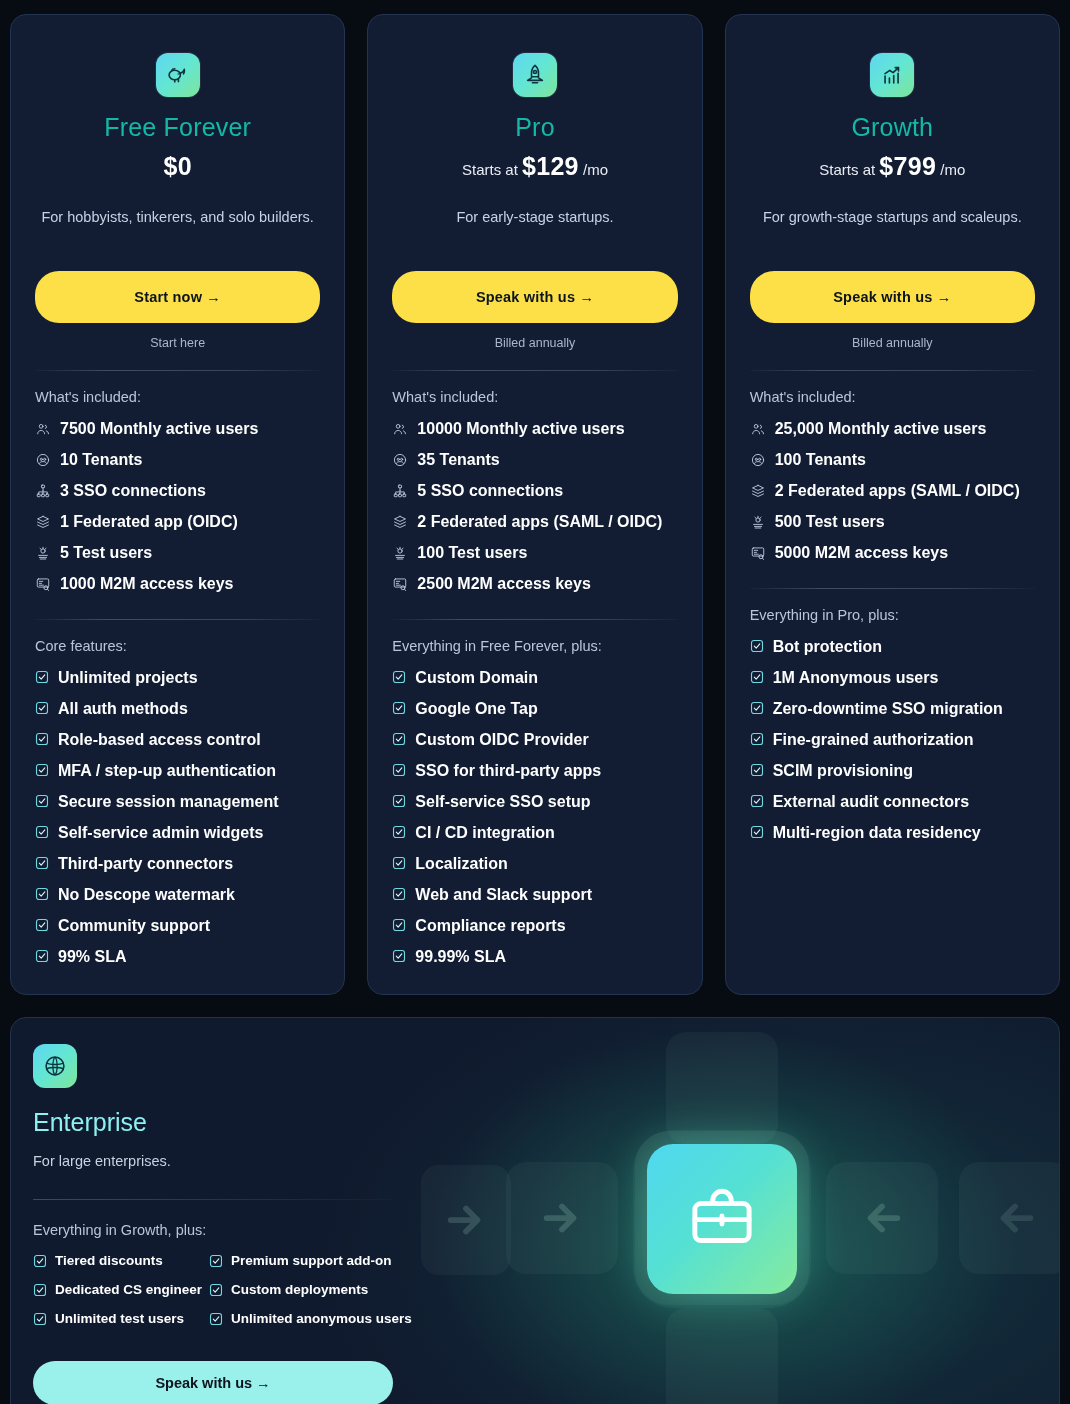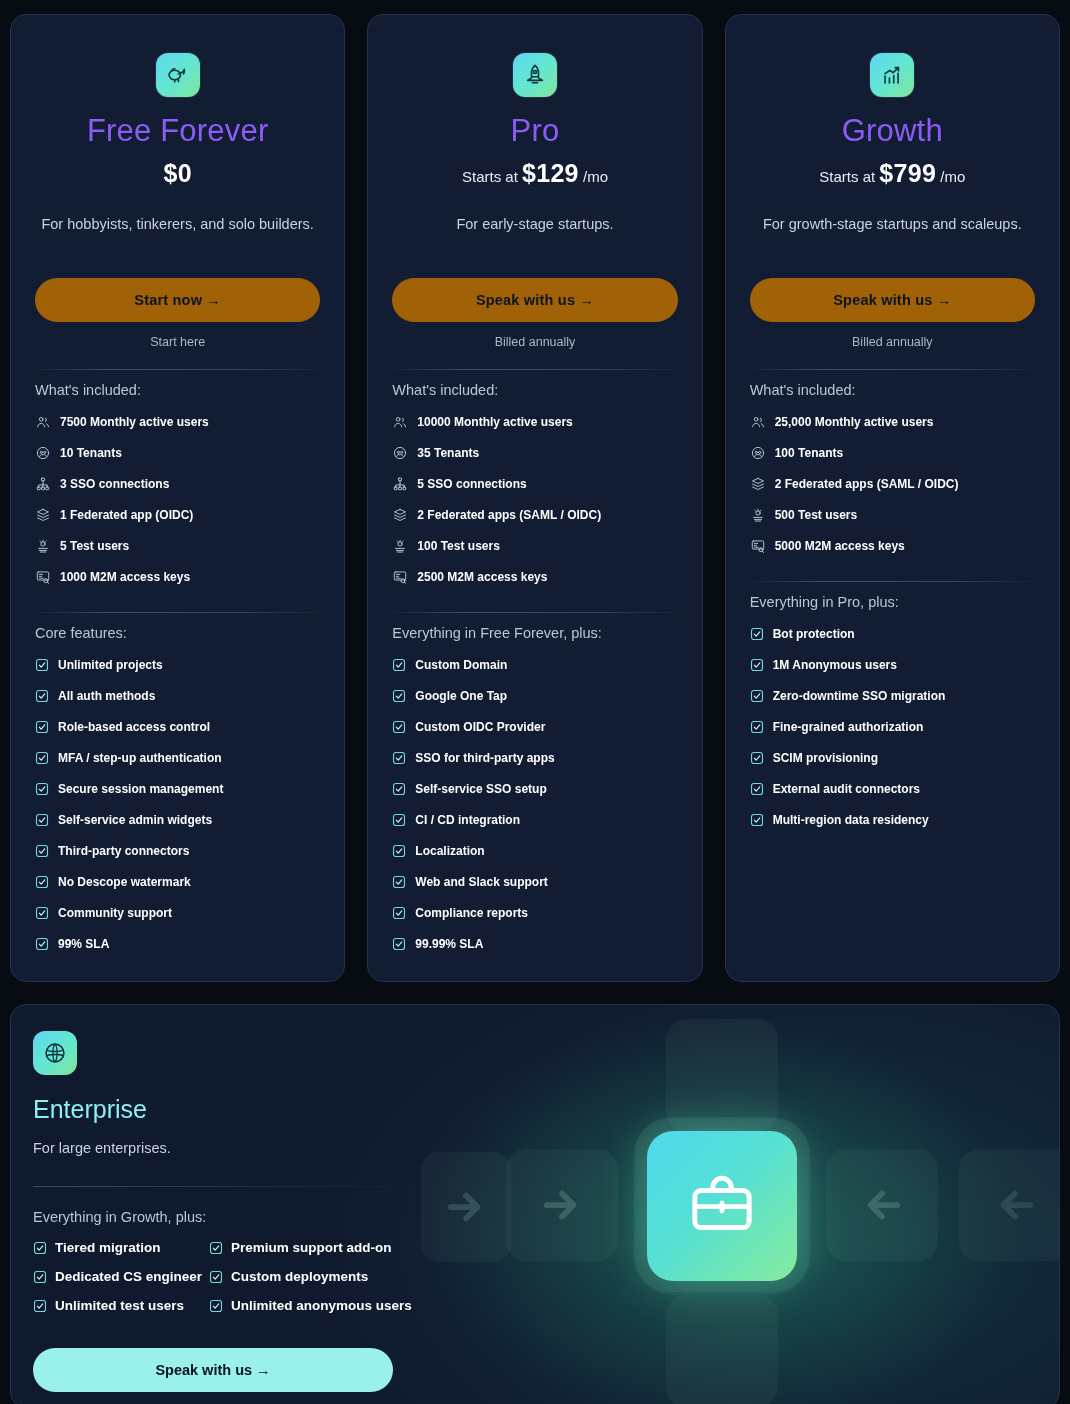--- a/index.html
+++ b/index.html
@@ -23,49 +23,49 @@
     position: relative;
   }
   .plan-icon {
     width: 44px; height: 44px; border-radius: 12px; margin: 12px auto 0 auto;
     background: linear-gradient(135deg,#5fd7f2 0%, #63e6d2 50%, #7fe59a 100%);
     display: flex; align-items: center; justify-content: center;
     box-shadow: 0 0 0 1px rgba(255,255,255,.08);
   }
   .plan-icon svg { width: 26px; height: 26px; display: block; }
   .plan-name {
-    text-align: center; color: #8b5cf6; font-size: 31px; font-weight: 400;
+    text-align: center; color: #14b8a6; font-size: 25px; font-weight: 400;
     margin-top: 16px; letter-spacing: .2px;
   }
   .price-row { text-align: center; margin-top: 10px; white-space: nowrap; }
   .price-pre { color: #e8edf5; font-size: 15px; font-weight: 400; }
   .price-main { color: #ffffff; font-size: 25px; font-weight: 700; letter-spacing: .3px; }
   .price-suf { color: #e8edf5; font-size: 15px; font-weight: 400; }
   .plan-desc {
     text-align: center; color: #c7d2e2; font-size: 14.5px; line-height: 21px;
     margin-top: 26px; min-height: 42px; padding: 0 6px;
   }
   .cta {
     display: block; width: 100%; margin-top: 22px;
-    background: #a16207; color: #0c1420;
-    border: none; border-radius: 24px; height: 44px;
+    background: #fde047; color: #0c1420;
+    border: none; border-radius: 24px; height: 52px;
     font-family: "Liberation Sans", sans-serif;
     font-size: 14.5px; font-weight: 700; cursor: pointer;
     letter-spacing: .2px;
   }
   .cta-sub { text-align: center; color: #aab7c9; font-size: 12.5px; margin-top: 13px; }
   .divider {
     height: 1px; margin: 20px 0 0 0;
     background: linear-gradient(to right, rgba(255,255,255,.02), rgba(190,210,235,.26) 25%, rgba(190,210,235,.22) 70%, rgba(255,255,255,.02));
   }
-  .sec-title { color: #b9c6d8; font-size: 14.5px; margin-top: 12px; margin-bottom: 8px; }
+  .sec-title { color: #b9c6d8; font-size: 14.5px; margin-top: 18px; margin-bottom: 8px; }
   .feat-list { list-style: none; }
   .feat-list li {
-    display: flex; align-items: center; gap: 9px;
-    color: #ffffff; font-size: 12px; font-weight: 700;
+    display: flex; align-items: flex-start; gap: 9px;
+    color: #ffffff; font-size: 16px; font-weight: 700;
     padding: 7.5px 0; line-height: 16px;
   }
   .feat-list li .ico { width: 16px; height: 16px; flex: 0 0 16px; display:block; }
   .feat-list li .ico svg { width: 16px; height: 16px; display: block; stroke: #c8d4e4; fill: none; stroke-width: 1.4; }
   .chk { width: 14px; height: 14px; flex: 0 0 14px; display: block; }
   .chk svg { width: 14px; height: 14px; display: block; }
 
   
   .ent {
     position: relative; margin-top: 22px; height: 404px;
@@ -664,21 +664,21 @@
       <div class="ent-div"></div>
       <div class="ent-sec">Everything in Growth, plus:</div>
       <div class="ent-grid" id="ent-grid">
           <div class="item">
             <span class="chk">
               <svg viewBox="0 0 24 24">
                 <rect x="2.6" y="2.6" width="18.8" height="18.8" rx="4" fill="none" stroke="#6fd8e0" stroke-width="1.9"></rect>
                 <path d="M7.4 12.3l3.2 3.2 6.2-7" fill="none" stroke="#dff4f8" stroke-width="1.9" stroke-linecap="round" stroke-linejoin="round"></path>
               </svg>
             </span>
-            <span>Tiered migration</span>
+            <span>Tiered discounts</span>
           </div>
           <div class="item">
             <span class="chk">
               <svg viewBox="0 0 24 24">
                 <rect x="2.6" y="2.6" width="18.8" height="18.8" rx="4" fill="none" stroke="#6fd8e0" stroke-width="1.9"></rect>
                 <path d="M7.4 12.3l3.2 3.2 6.2-7" fill="none" stroke="#dff4f8" stroke-width="1.9" stroke-linecap="round" stroke-linejoin="round"></path>
               </svg>
             </span>
             <span>Premium support add-on</span>
           </div>

